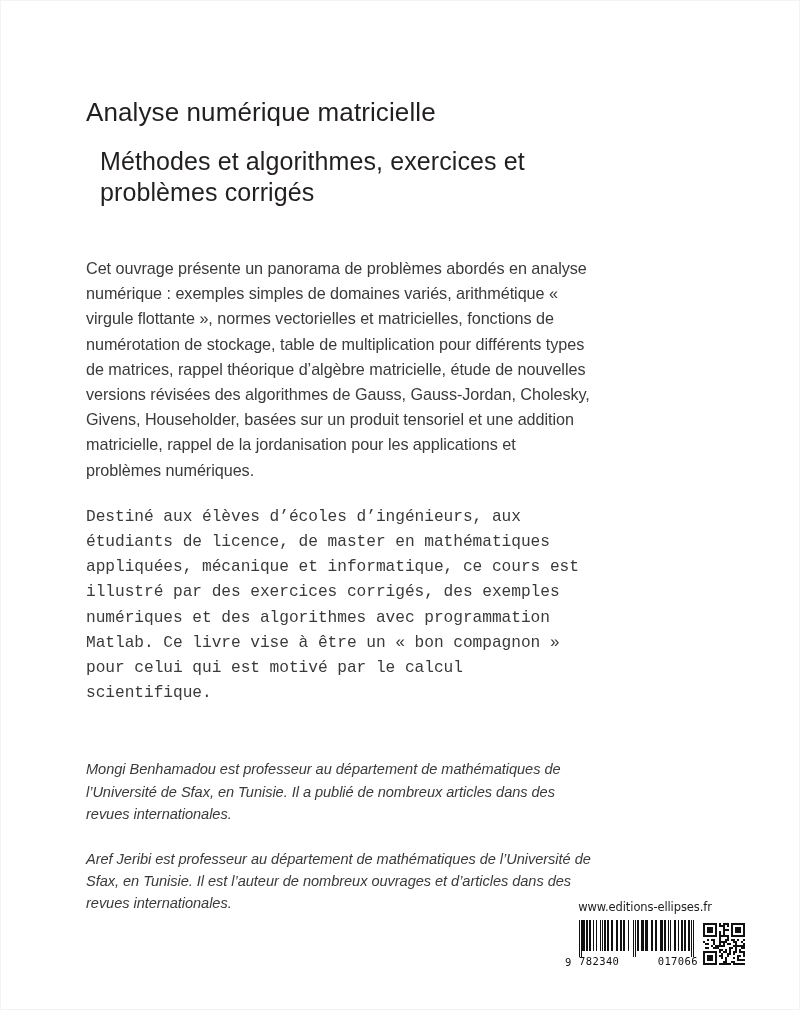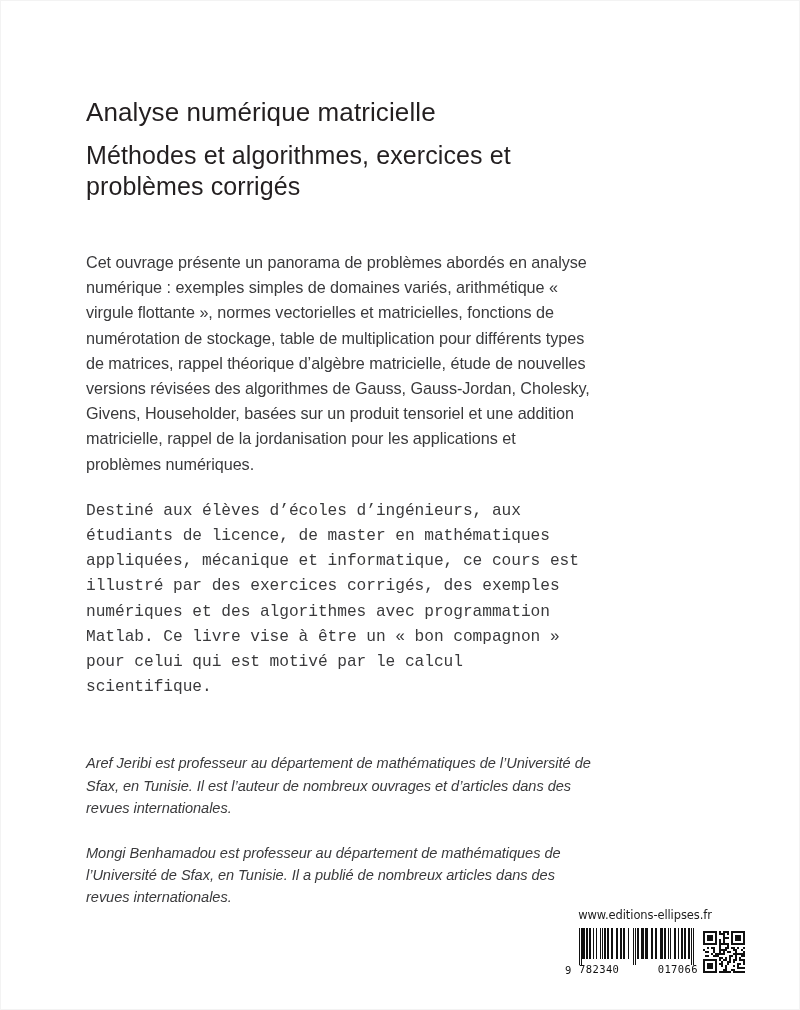--- a/index.html
+++ b/index.html
@@ -48,21 +48,21 @@
     color: #231f20;
     letter-spacing: 0.1px;
     margin: 0 0 8px 0;
   }
   .subtitle {
     font-size: 25px;
     line-height: 31px;
     font-weight: 400;
     color: #231f20;
     letter-spacing: 0.1px;
-    margin: 0;
+    margin: 14px;
     max-width: 480px;
   }
 
   
   .blurb {
     margin-top: 48px;
   }
   .blurb p {
     font-size: 16.2px;
     line-height: 25.2px;
@@ -93,21 +93,21 @@
     left: 565px;
     top: 900px;
     width: 180px;
   }
   .publisher-url {
     font-size: 11.5px;
     color: #1b1b1b;
     letter-spacing: -0.1px;
     text-align: center;
     width: 160px;
-    margin: 8px 0 6px 0;
+    margin: 0 0 6px 0;
     font-family: "DejaVu Sans", sans-serif;
   }
 
   .barcode-row {
     display: flex;
     align-items: flex-end;
     gap: 6px;
   }
 
   .ean {
@@ -176,22 +176,22 @@
     <h1 class="title">Analyse numérique matricielle</h1>
 
     <h2 class="subtitle">Méthodes et algorithmes, exercices et problèmes corrigés</h2>
 
     <div class="blurb">
       <p>Cet ouvrage présente un panorama de problèmes abordés en analyse numérique : exemples simples de domaines variés, arithmétique « virgule flottante », normes vectorielles et matricielles, fonctions de numérotation de stockage, table de multiplication pour différents types de matrices, rappel théorique d’algèbre matricielle, étude de nouvelles versions révisées des algorithmes de Gauss, Gauss-Jordan, Cholesky, Givens, Householder, basées sur un produit tensoriel et une addition matricielle, rappel de la jordanisation pour les applications et problèmes numériques.</p>
       <p>Destiné aux élèves d’écoles d’ingénieurs, aux étudiants de licence, de master en mathématiques appliquées, mécanique et informatique, ce cours est illustré par des exercices corrigés, des exemples numériques et des algorithmes avec programmation Matlab. Ce livre vise à être un « bon compagnon » pour celui qui est motivé par le calcul scientifique.</p>
     </div>
 
     <div class="bios">
+      <p>Mongi Benhamadou est professeur au département de mathématiques de l’Université de Sfax, en Tunisie. Il a publié de nombreux articles dans des revues internationales.</p>
       <p>Aref Jeribi est professeur au département de mathématiques de l’Université de Sfax, en Tunisie. Il est l’auteur de nombreux ouvrages et d’articles dans des revues internationales.</p>
-      <p>Mongi Benhamadou est professeur au département de mathématiques de l’Université de Sfax, en Tunisie. Il a publié de nombreux articles dans des revues internationales.</p>
     </div>
 
   </div>
 
   <div class="footer">
     <div class="publisher-url">www.editions-ellipses.fr</div>
 
     <div class="barcode-row">
 
       <div class="ean">

